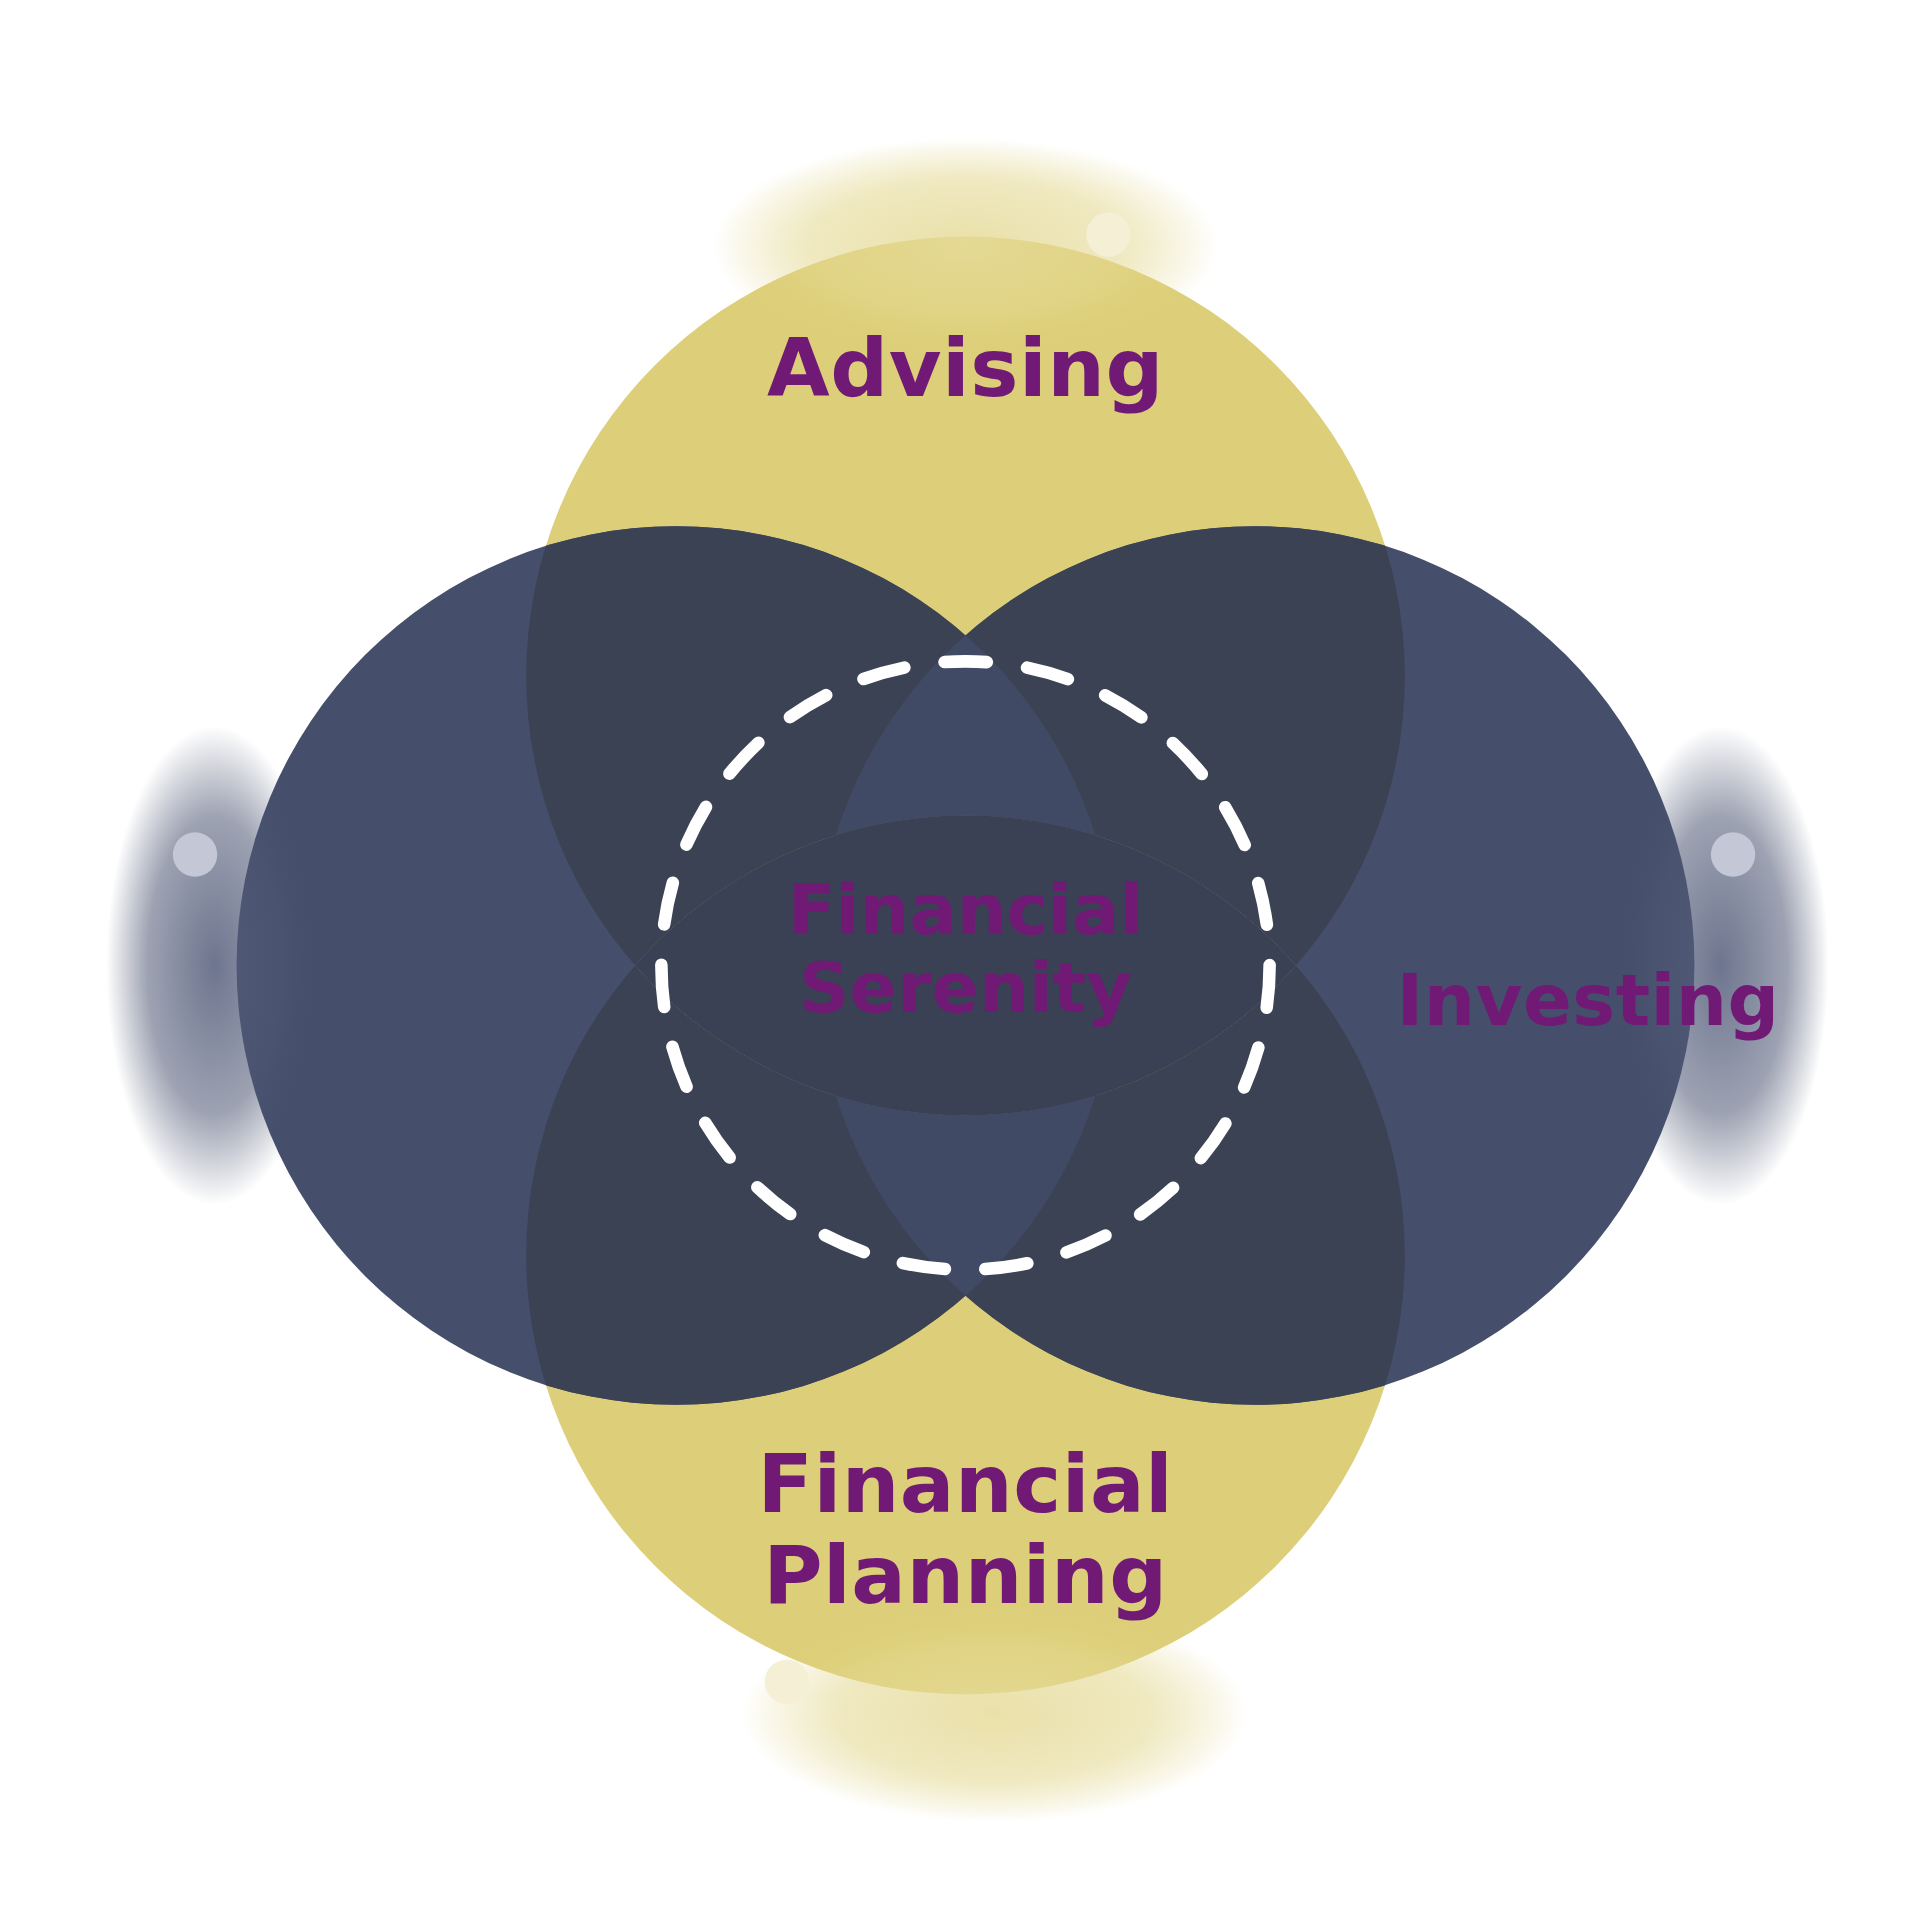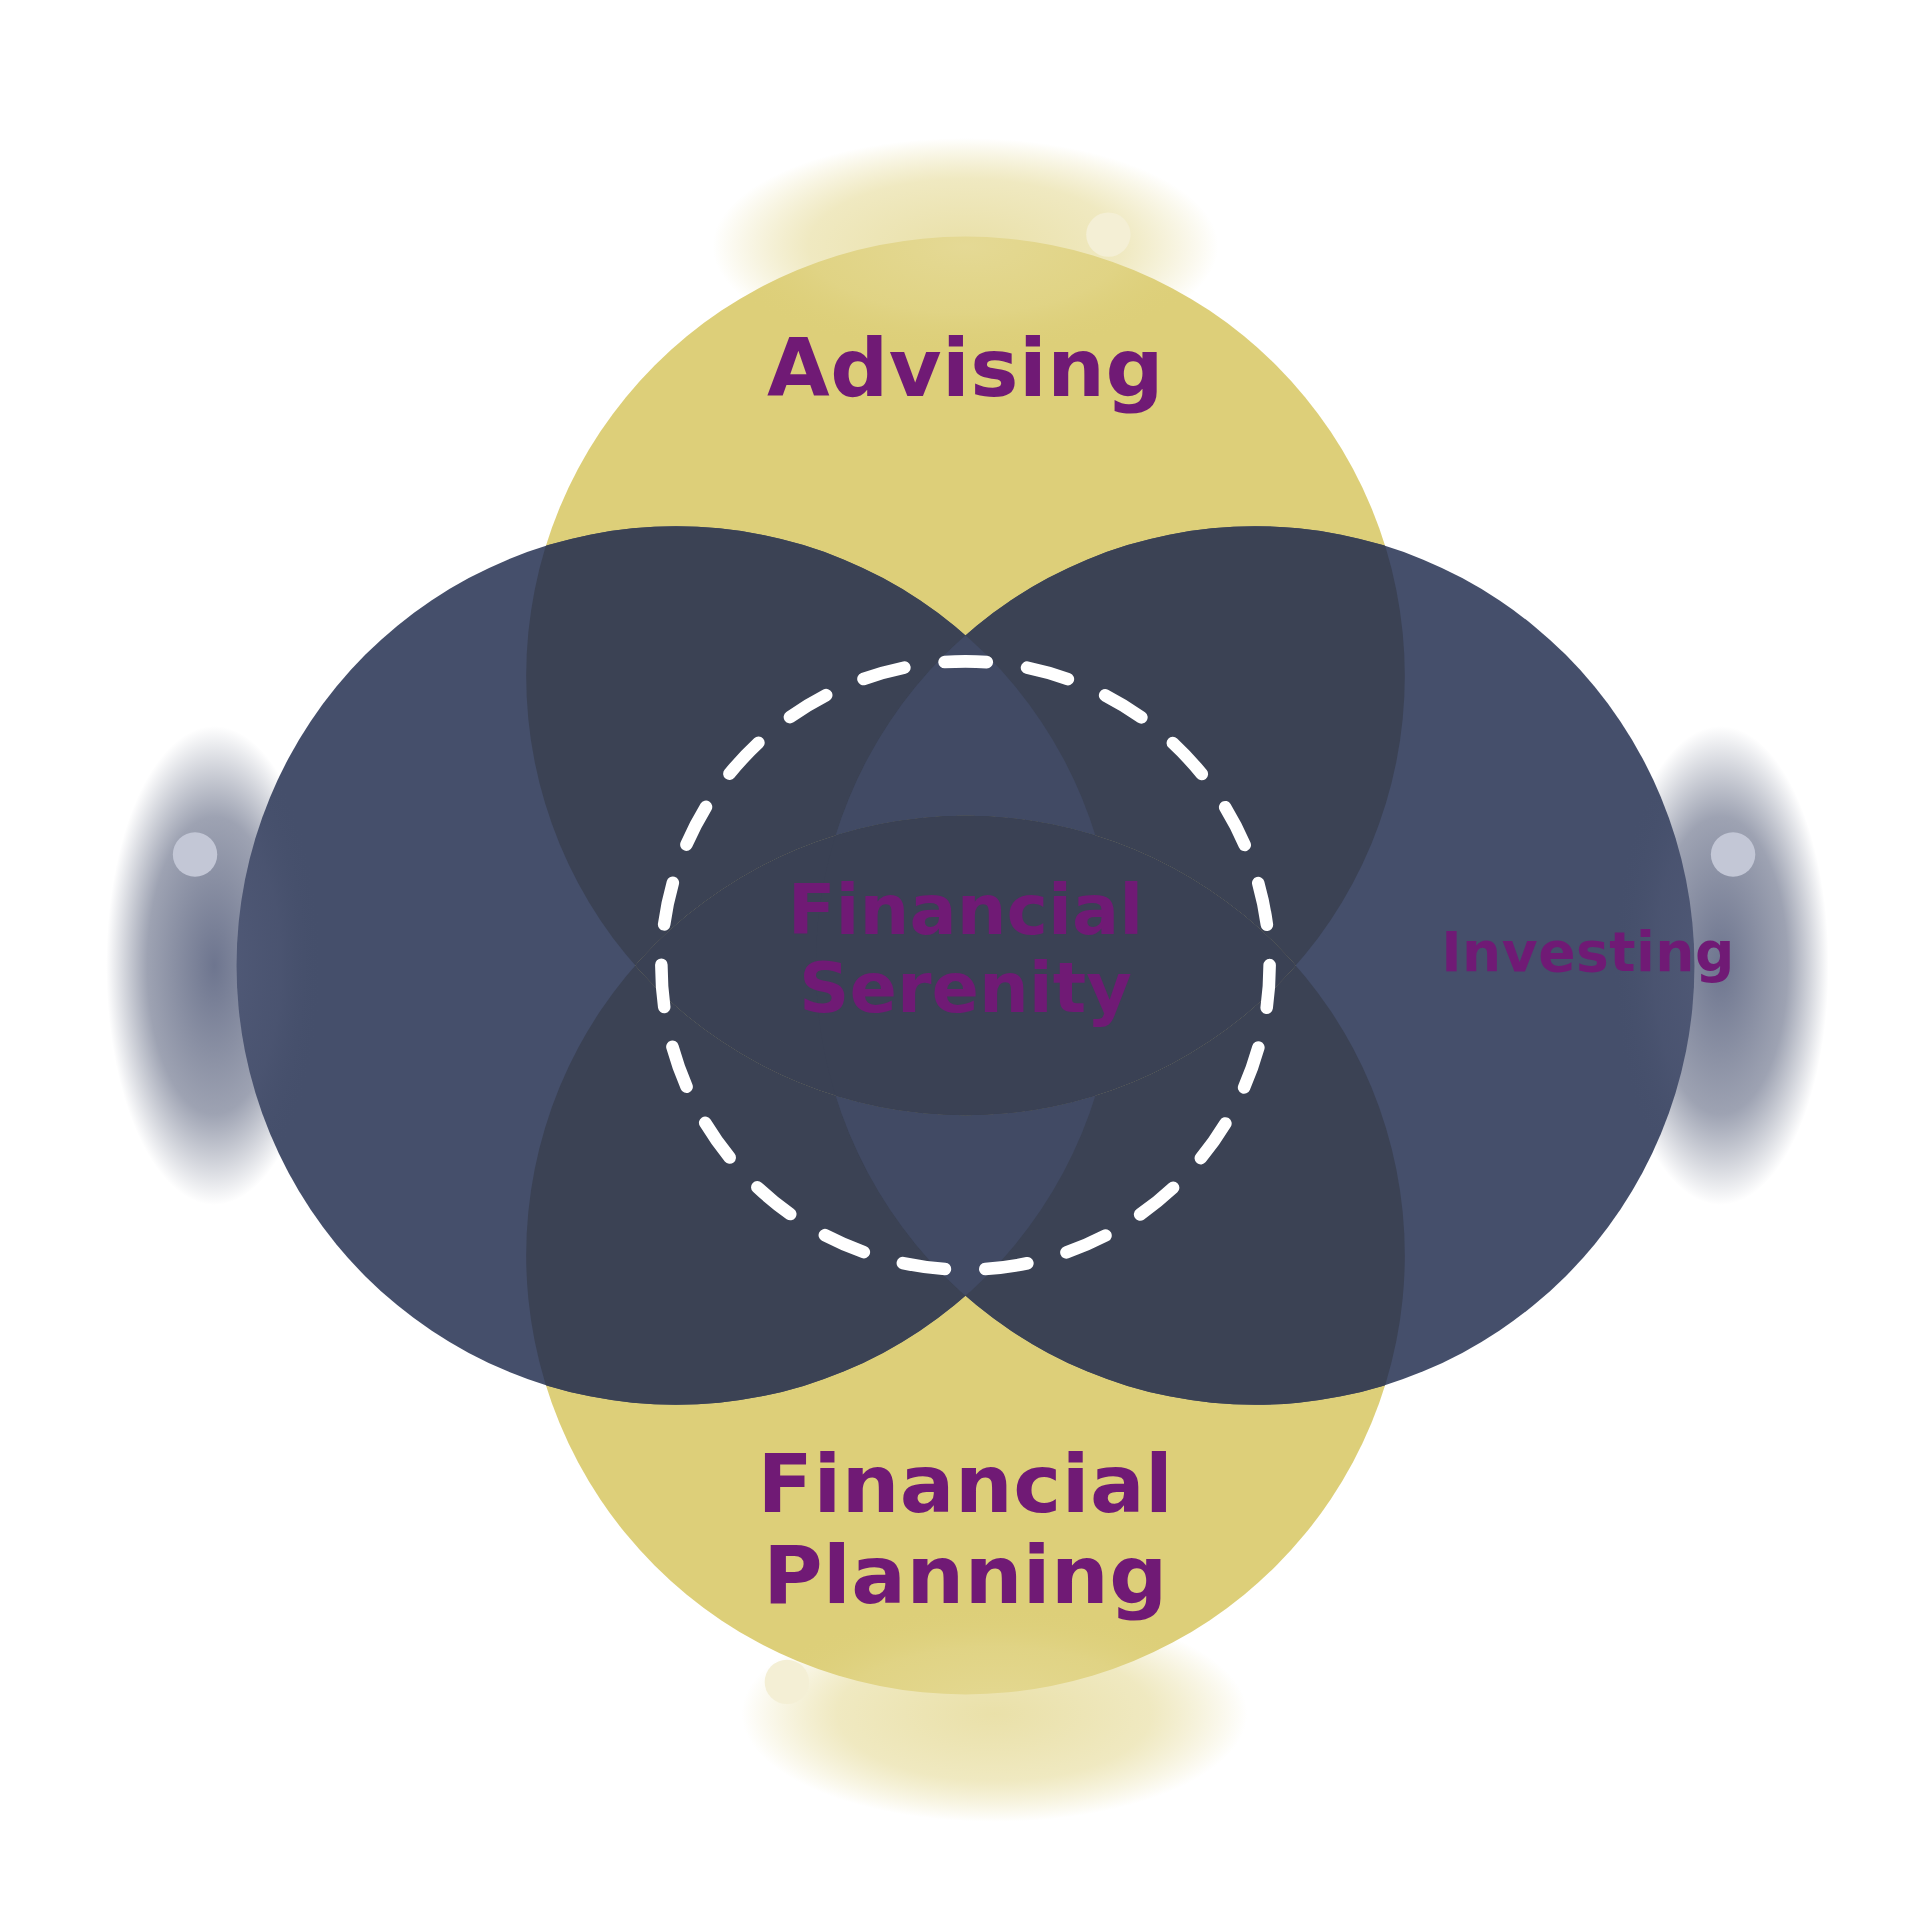--- a/index.html
+++ b/index.html
@@ -44,23 +44,23 @@
     font-size: 81px;
   }
   .label-left {
     left: 92px;
     top: 850px;
     width: 512px;
     font-size: 81px;
   }
   .label-right {
     right: 87px;
-    top: 922px;
+    top: 960px;
     width: 512px;
-    font-size: 55px;
+    font-size: 72px;
   }
   .label-bottom {
     left: 0; right: 0;
     top: 1439px;
     font-size: 81px;
   }
   .label-center {
     left: 0; right: 0;
     top: 871px;
     font-size: 70px;

